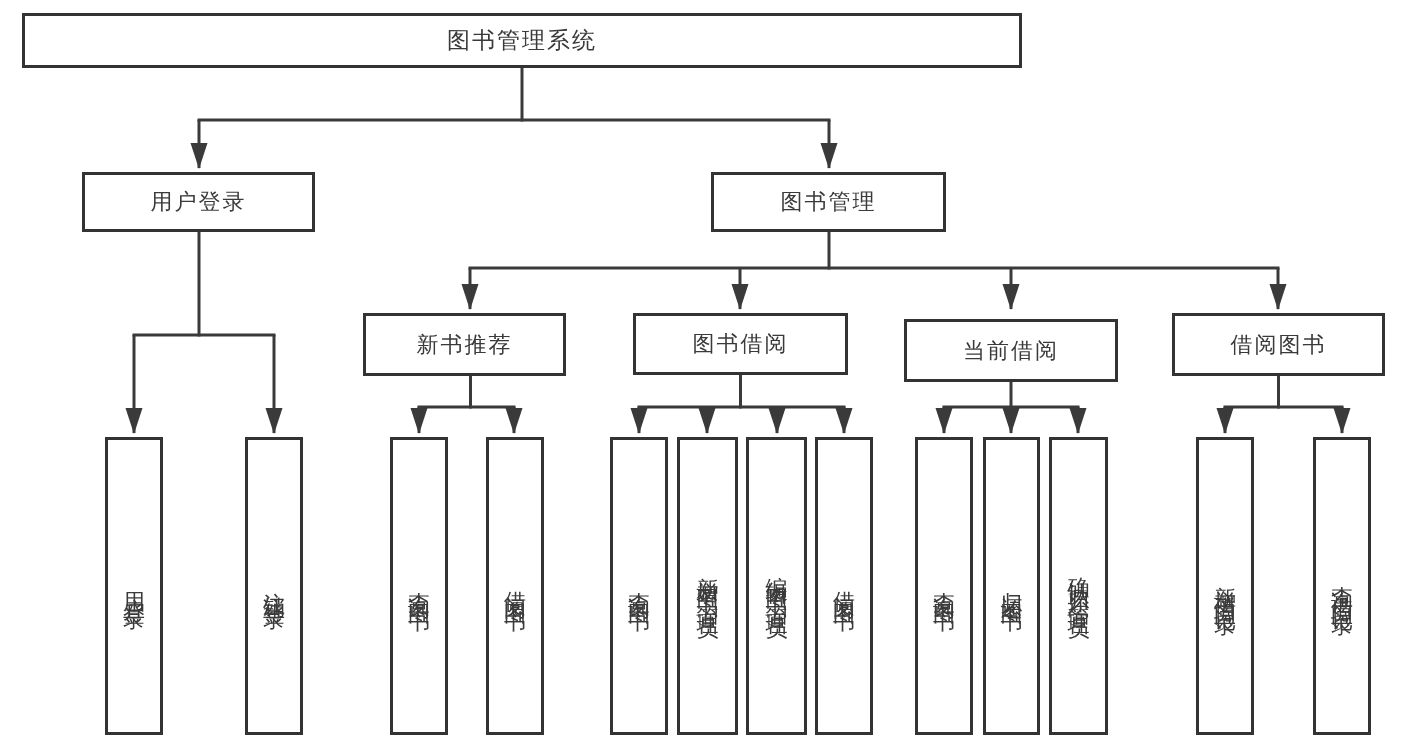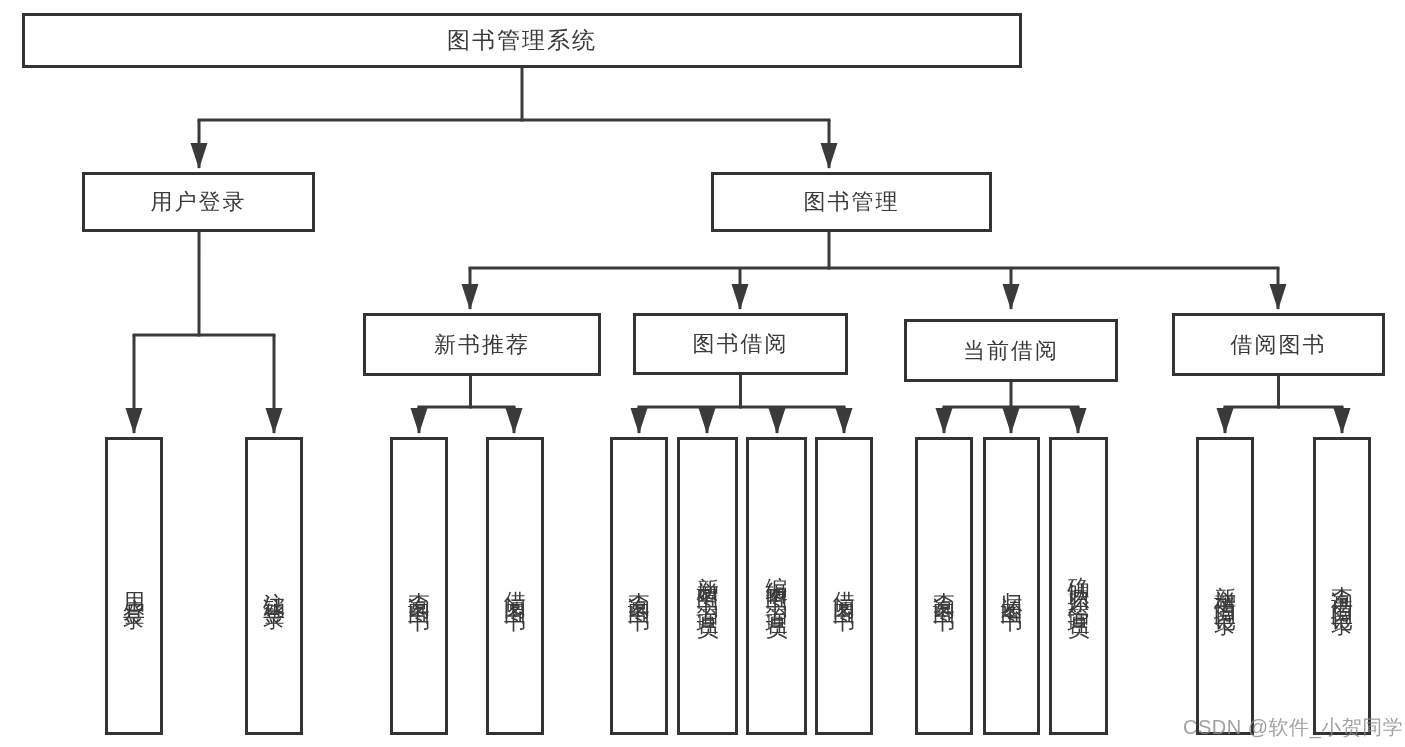--- a/index.html
+++ b/index.html
@@ -137,25 +137,25 @@
     </g>
   </svg>
 
   <div class="node hnode root-node" style="left:22px; top:13px; width:1000px; height:55px;">
     <span>图书管理系统</span>
   </div>
 
   <div class="node hnode" style="left:82px; top:172px; width:233px; height:60px;">
     <span>用户登录</span>
   </div>
-  <div class="node hnode" style="left:711px; top:172px; width:281px; height:60px;">
+  <div class="node hnode" style="left:711px; top:172px; width:235px; height:60px;">
     <span>图书管理</span>
   </div>
 
-  <div class="node hnode" style="left:363px; top:313px; width:238px; height:63px;">
+  <div class="node hnode" style="left:363px; top:313px; width:203px; height:63px;">
     <span>新书推荐</span>
   </div>
   <div class="node hnode" style="left:633px; top:313px; width:215px; height:62px;">
     <span>图书借阅</span>
   </div>
   <div class="node hnode" style="left:904px; top:313px; width:214px; height:63px;margin-top:6px;">
     <span>当前借阅</span>
   </div>
   <div class="node hnode" style="left:1172px; top:313px; width:213px; height:63px;">
     <span>借阅图书</span>
@@ -198,15 +198,14 @@
     <span class="vlabel">确认归还（管理员）</span>
   </div>
 
   <div class="node vnode" style="left:1196px; top:437px; width:58px; height:298px;">
     <span class="vlabel">新增借阅记录</span>
   </div>
   <div class="node vnode" style="left:1313px; top:437px; width:58px; height:298px;">
     <span class="vlabel">查询借阅记录</span>
   </div>
 
-  <div class="watermark">CSDN @软件_小贺同学</div>
 
 </div>
 
 </body></html>

